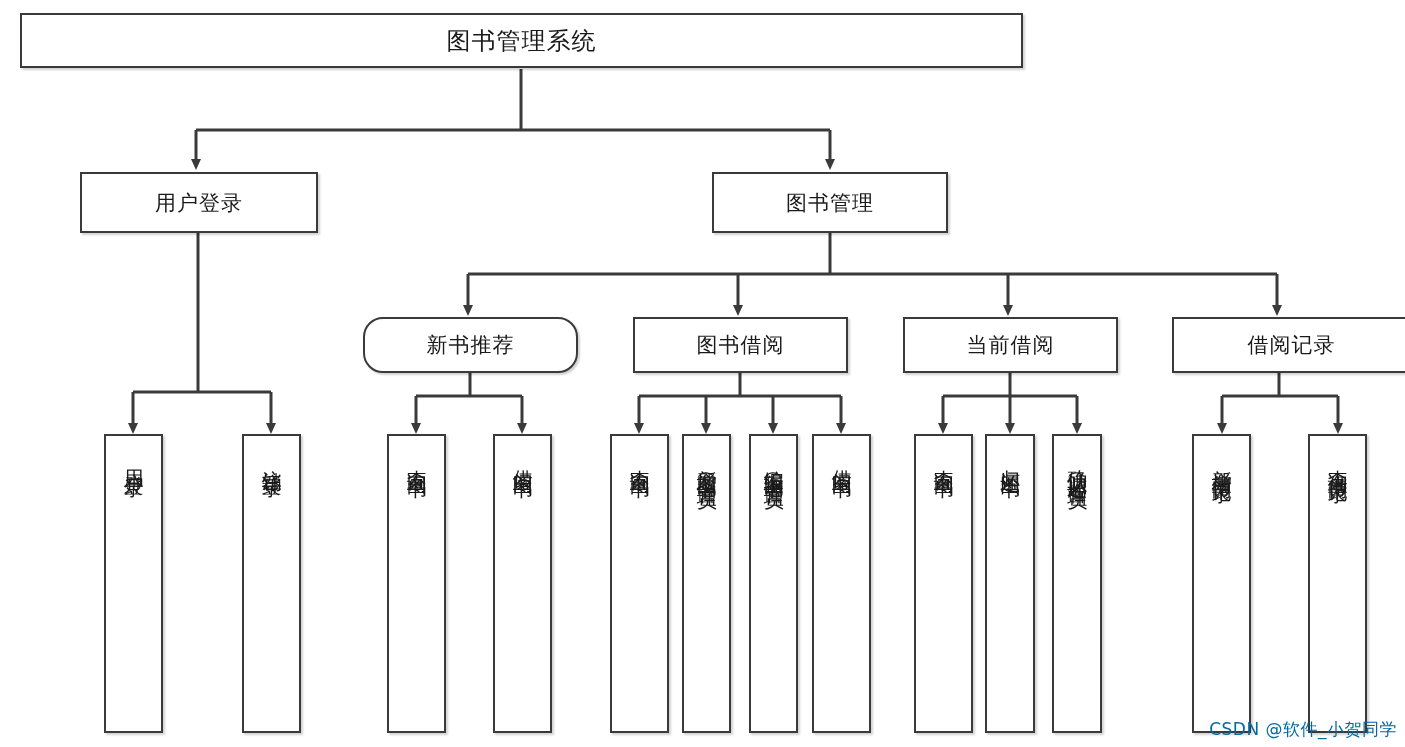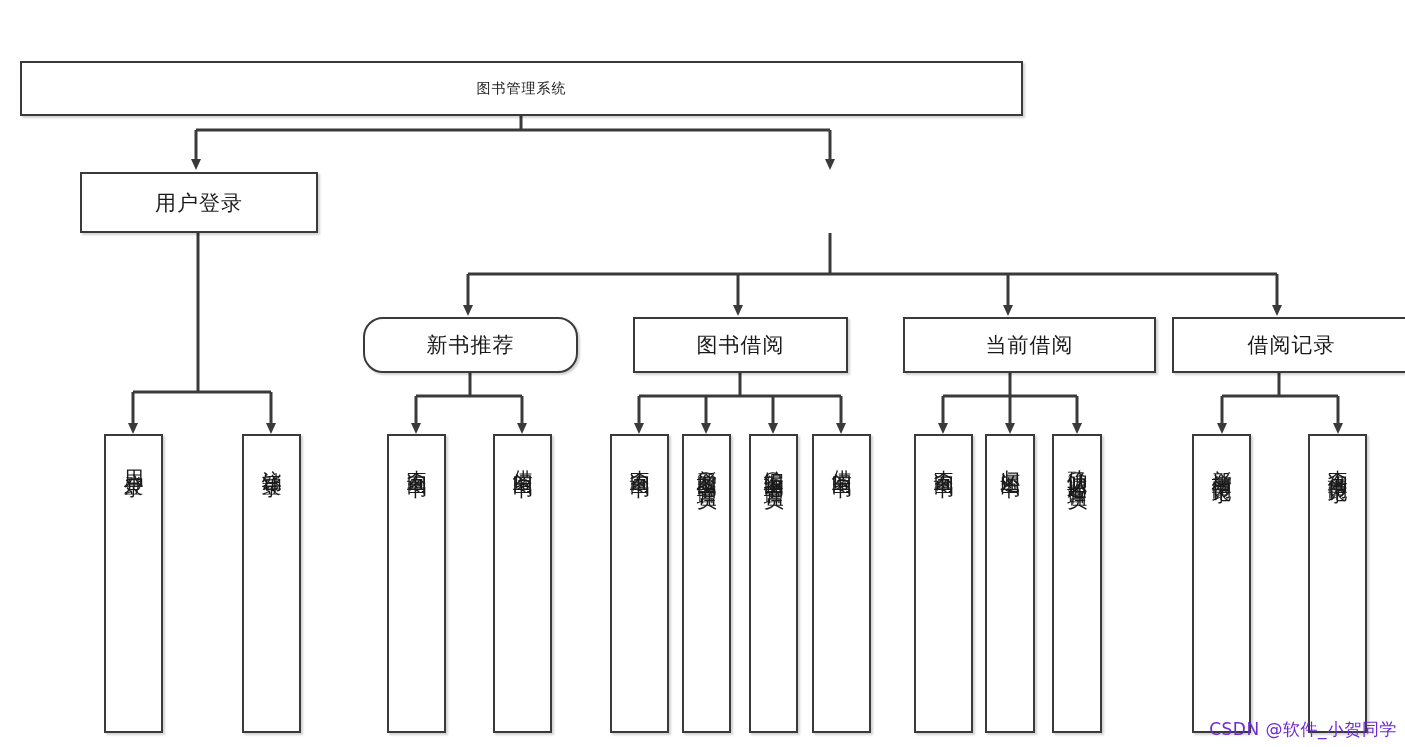--- a/index.html
+++ b/index.html
@@ -35,42 +35,41 @@
     display: flex;
     align-items: center;
     justify-content: center;
     color: #1a1a1a;
   }
   .node.horiz {
     font-size: 21px;
     letter-spacing: 1px;
   }
   .node.horiz.root {
-    font-size: 14px;
-    margin-top: 48px;
+    font-size: 24px;
   }
   .node.vert {
     align-items: flex-start;
     justify-content: center;
     padding-top: 18px;
   }
   .vert-label {
     writing-mode: vertical-rl;
     text-orientation: upright;
     font-size: 20px;
     line-height: 1.18;
     letter-spacing: 3px;
     white-space: nowrap;
   }
   .watermark {
     position: absolute;
     right: 8px;
     bottom: 6px;
     font-size: 17px;
-    color: #6d28d9;
+    color: #0369a1;
     white-space: nowrap;
     letter-spacing: 0.5px;
   }
 </style>
 </head>
 <body>
 
 <div id="canvas">
 
   <svg class="wires" viewBox="0 0 1405 747" xmlns="http://www.w3.org/2000/svg">
@@ -123,28 +122,31 @@
     </g>
   </svg>
 
   <div class="node horiz root" style="left:20px; top:13px; width:1003px; height:55px;">
     <span>图书管理系统</span>
   </div>
 
   <div class="node horiz" style="left:80px; top:172px; width:238px; height:61px;">
     <span>用户登录</span>
   </div>
+  <div class="node horiz" style="left:712px; top:172px; width:236px; height:61px;">
+    <span>图书管理</span>
+  </div>
 
   <div class="node horiz" style="left:363px; top:317px; width:215px; height:56px;border-radius:20px;">
     <span>新书推荐</span>
   </div>
   <div class="node horiz" style="left:633px; top:317px; width:215px; height:56px;text-align:right;">
     <span>图书借阅</span>
   </div>
-  <div class="node horiz" style="left:903px; top:317px; width:253px; height:56px;">
+  <div class="node horiz" style="left:903px; top:317px; width:215px; height:56px;">
     <span>当前借阅</span>
   </div>
   <div class="node horiz" style="left:1172px; top:317px; width:239px; height:56px;">
     <span>借阅记录</span>
   </div>
 
   <div class="node vert" style="left:104px; top:434px; width:59px; height:299px;">
     <span class="vert-label">用户登录</span>
   </div>
   <div class="node vert" style="left:242px; top:434px; width:59px; height:299px;">

